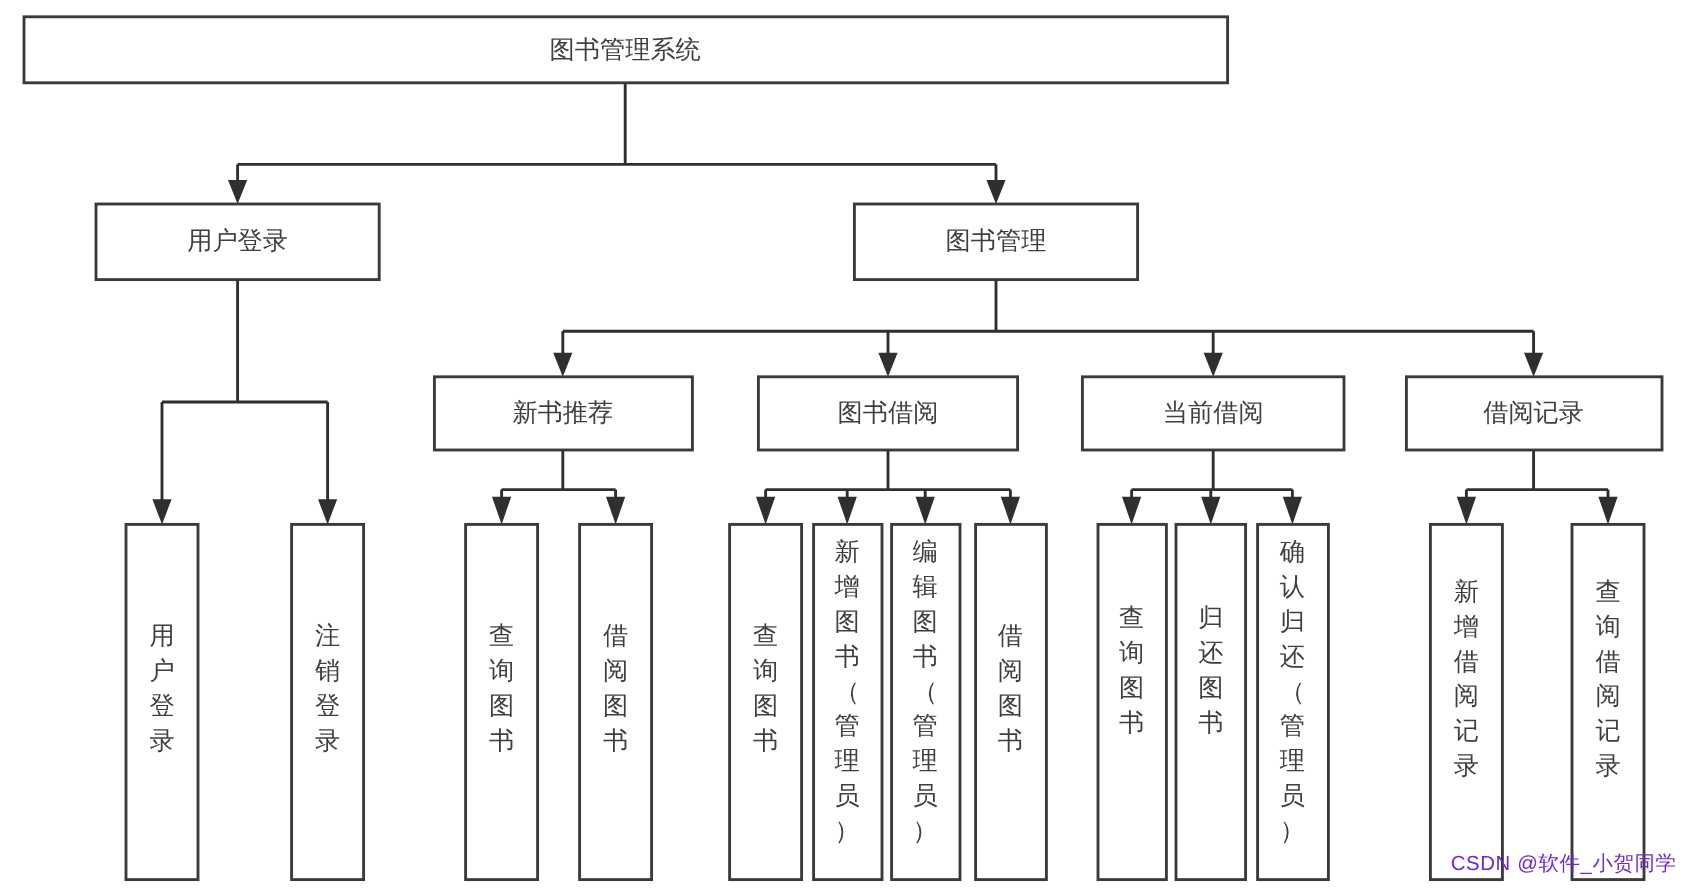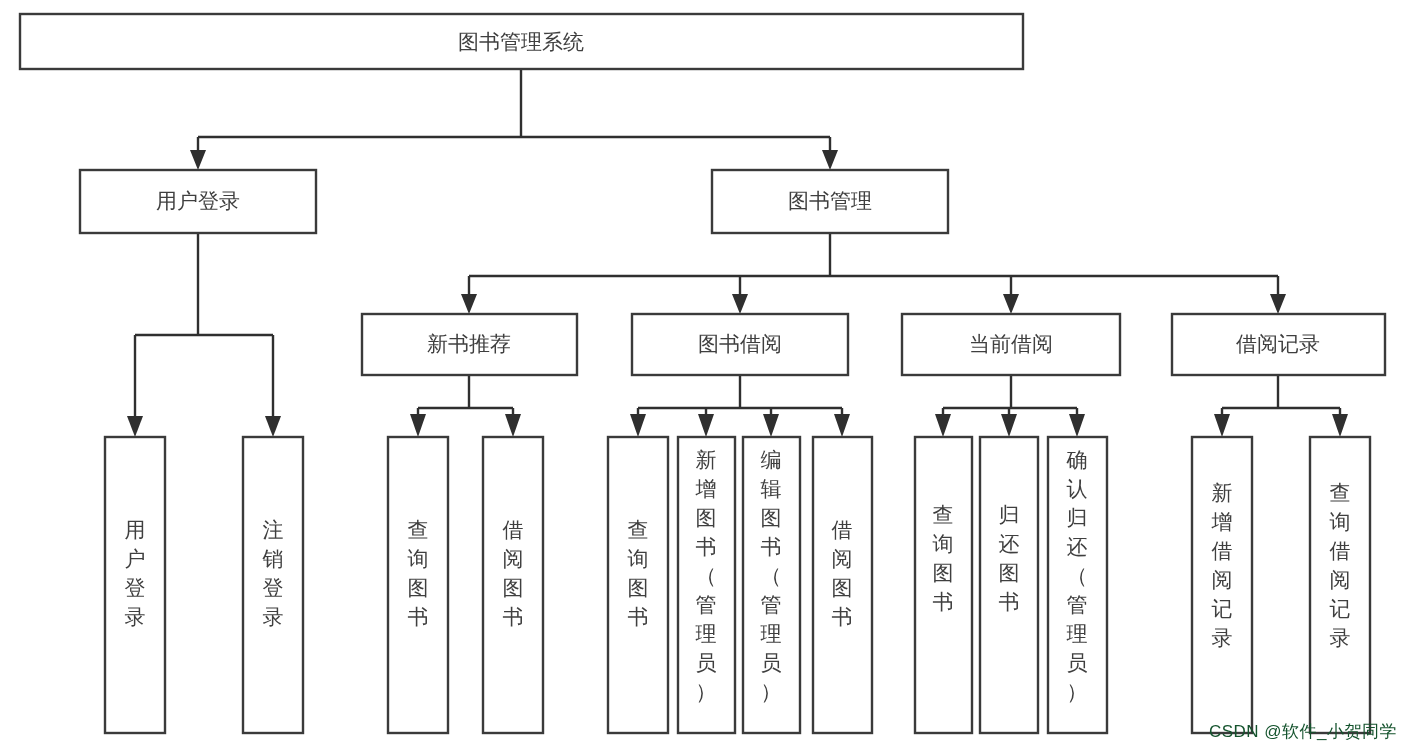--- a/index.html
+++ b/index.html
@@ -49,22 +49,22 @@
     stroke-width: 2.4;
     fill: none;
   }
   .arrow-head {
     fill: #2f2f2f;
     stroke: none;
   }
   .watermark {
     position: absolute;
     right: 8px;
-    bottom: 4px;
-    color: #14532d;
+    bottom: 16px;
+    color: #6d28d9;
     font-size: 17px;
     font-family: "Liberation Sans", "DejaVu Sans", sans-serif;
     letter-spacing: 0.5px;
     white-space: nowrap;
     pointer-events: none;
   }
 </style>
 </head>
 <body>
 

